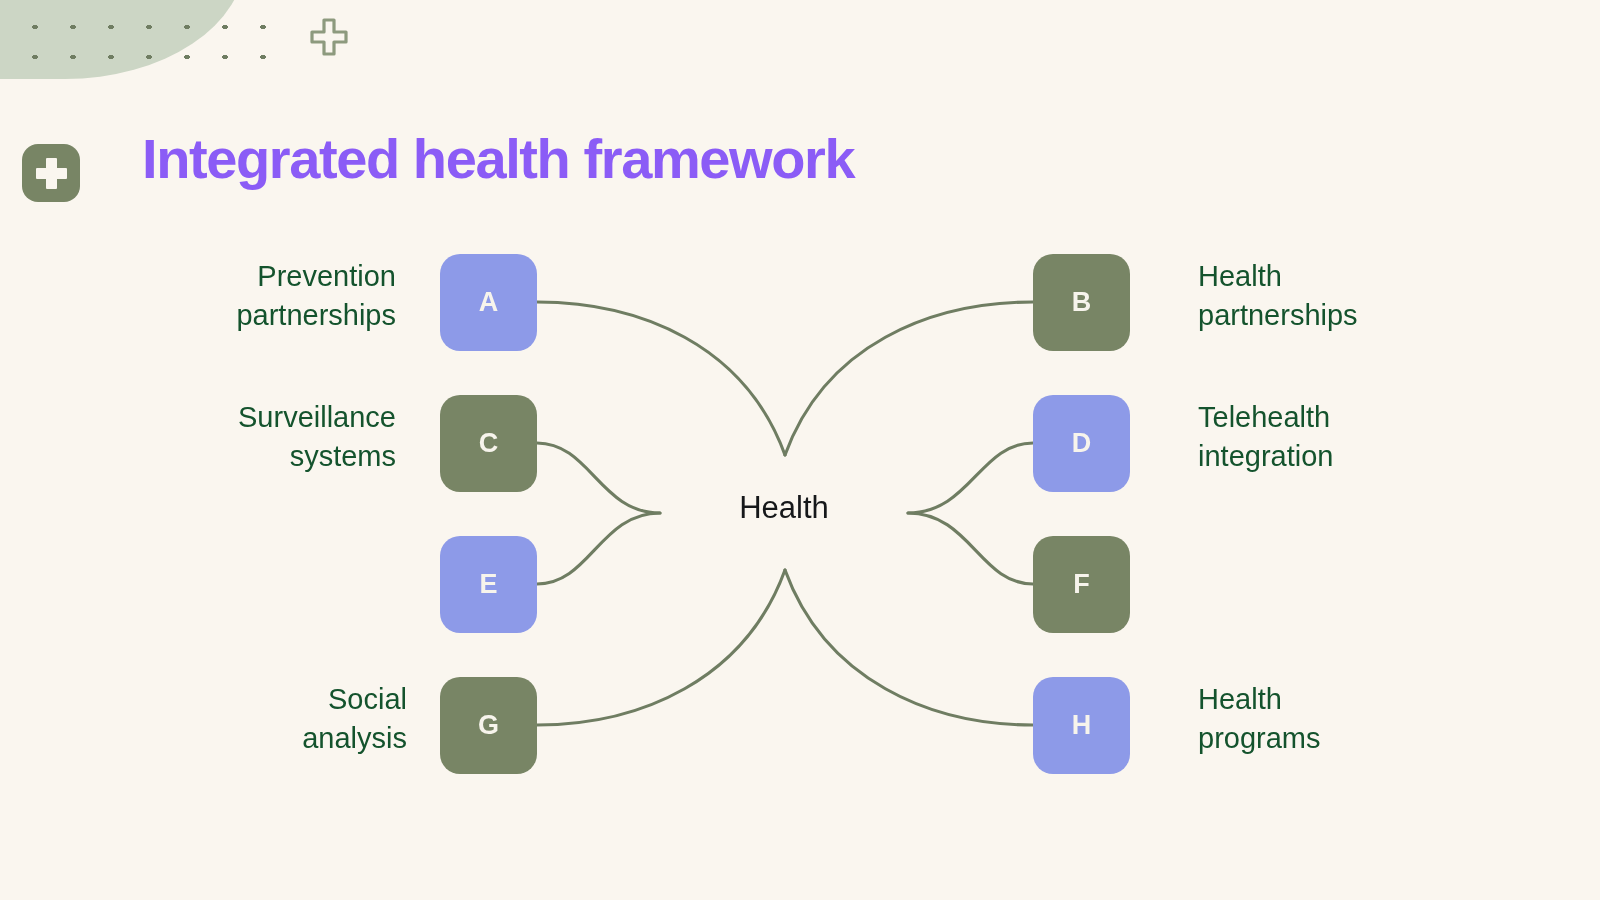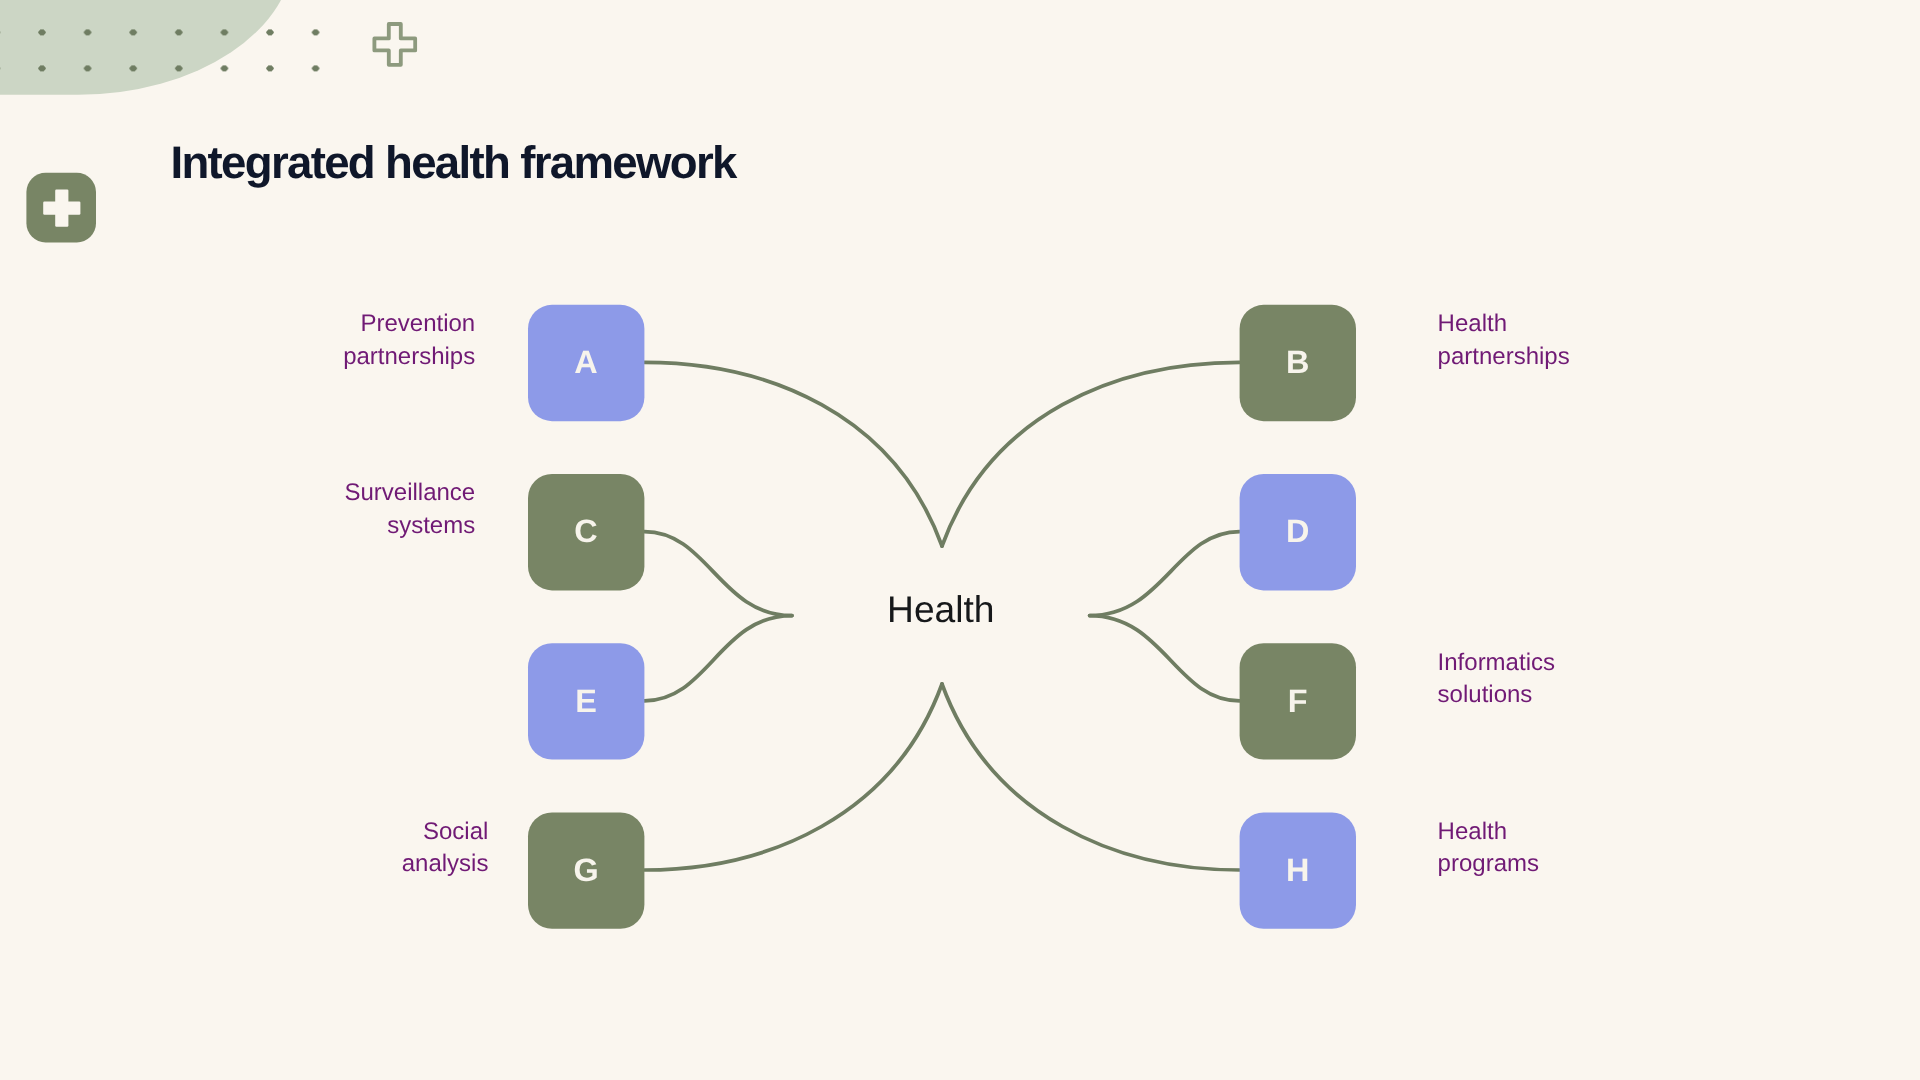--- a/index.html
+++ b/index.html
@@ -63,24 +63,24 @@
     border-radius: 1px;
   }
   #brand-badge .plus-v { width: 11px; height: 31px; }
   #brand-badge .plus-h { width: 31px; height: 11px; }
 
   
   #page-title {
     position: absolute;
     left: 142px;
     top: 90px;
-    font-size: 38px;
+    font-size: 56px;
     font-weight: 700;
     letter-spacing: -1.4px;
-    color: #0f172a;
+    color: #8b5cf6;
     white-space: nowrap;
     line-height: 1.12;
   }
 
   
   #diagram {
     position: absolute;
     left: 0;
     top: 0;
     width: 1600px;
@@ -105,23 +105,23 @@
     color: #f7f4ec;
     font-size: 27px;
     font-weight: 700;
     letter-spacing: 0.2px;
   }
   .node.green  { background: #788565; }
   .node.purple { background: #8d9ae8; }
 
   .node-label {
     position: absolute;
-    font-size: 20px;
+    font-size: 29px;
     font-weight: 500;
-    color: #701a75;
+    color: #14532d;
     line-height: 1.33;
     width: 300px;
   }
   .node-label.left  { text-align: right; }
   .node-label.right { text-align: left; }
 
   #center-label {
     position: absolute;
     left: 684px;
     top: 490px;
@@ -196,22 +196,22 @@
 
   <div class="node green" style="left:1033px; top:254px;">B</div>
   <div class="node purple" style="left:1033px; top:395px;">D</div>
   <div class="node green" style="left:1033px; top:536px;">F</div>
   <div class="node purple" style="left:1033px; top:677px;">H</div>
 
   <div class="node-label right" style="left:1198px; top:257px;">
     <div>Health</div>
     <div>partnerships</div>
   </div>
-  <div class="node-label right" style="left:1198px; top:539px;">
-    <div>Informatics</div>
-    <div>solutions</div>
+  <div class="node-label right" style="left:1198px; top:398px;">
+    <div>Telehealth</div>
+    <div>integration</div>
   </div>
   <div class="node-label right" style="left:1198px; top:680px;">
     <div>Health</div>
     <div>programs</div>
   </div>
 
 </div>
 
 </body></html>

